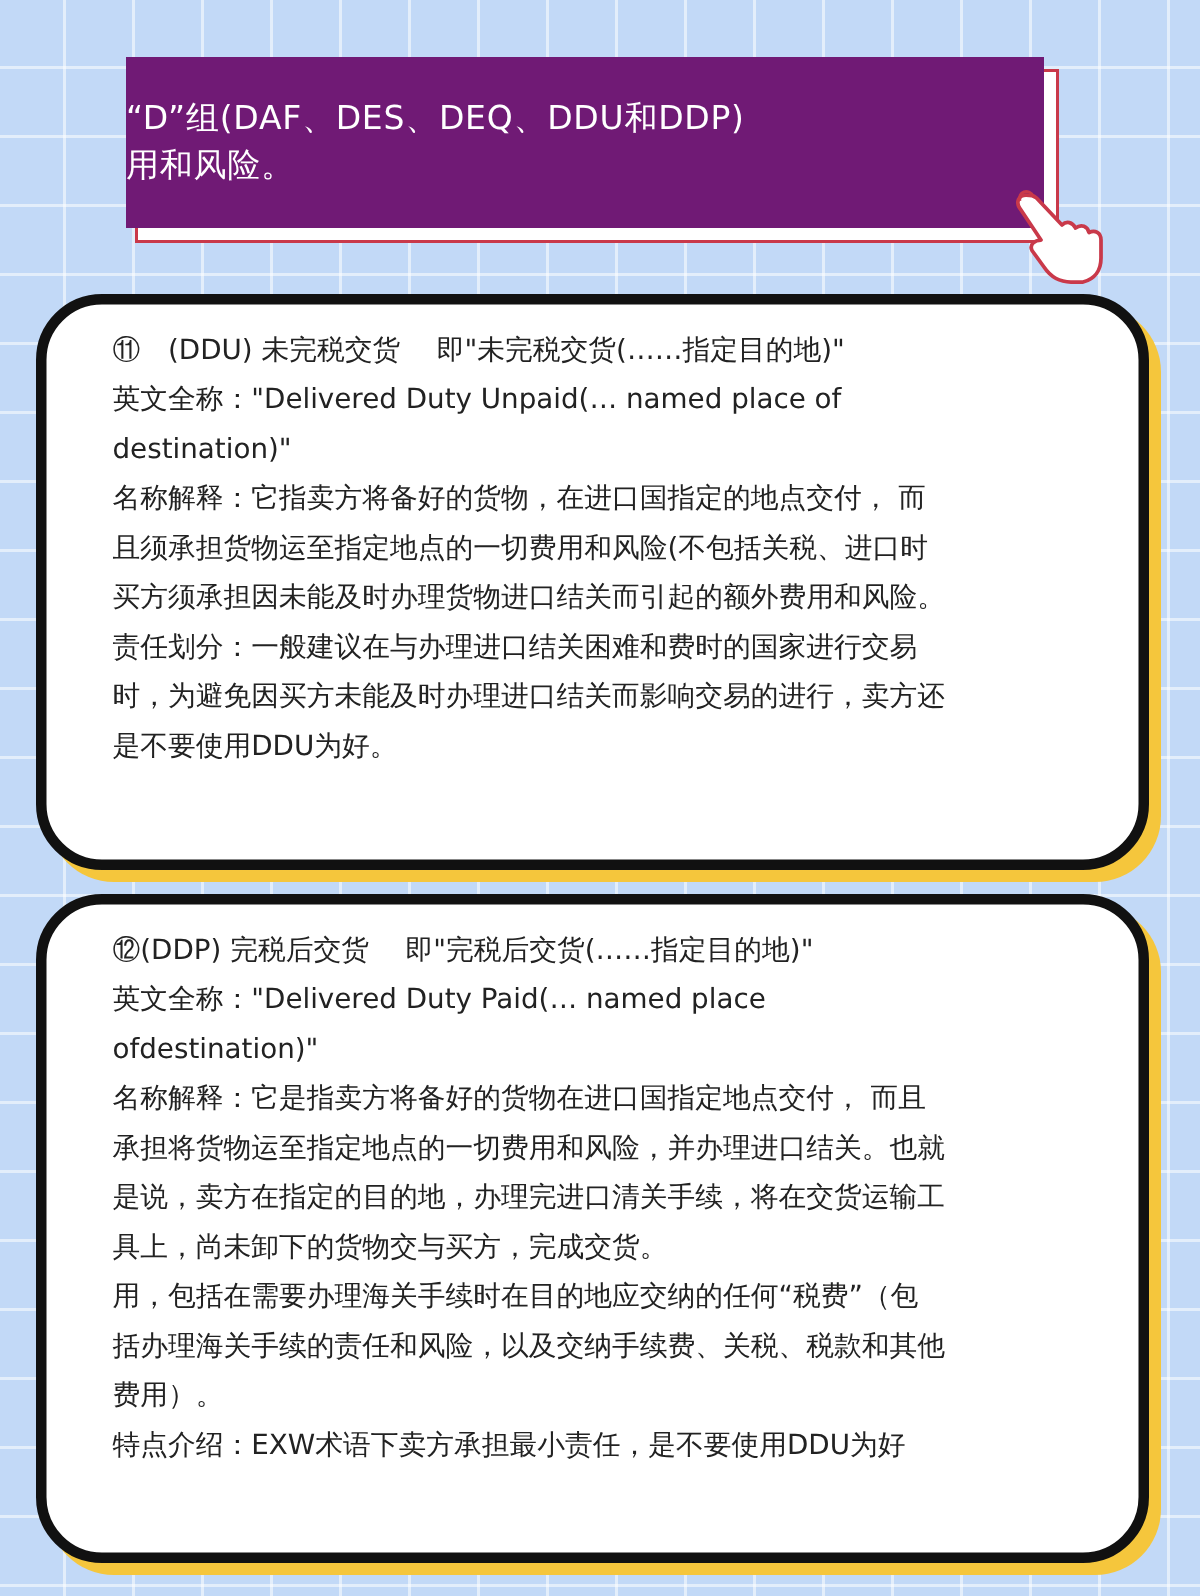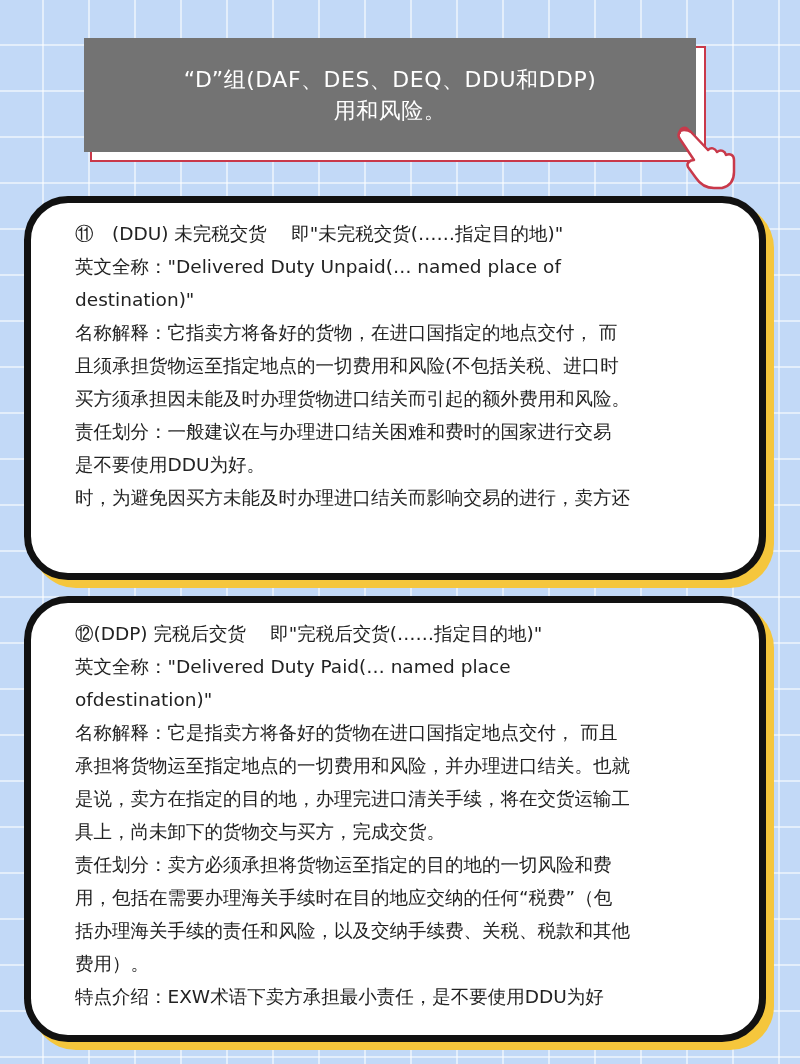--- a/index.html
+++ b/index.html
@@ -13,22 +13,22 @@
     background-position:-4px -2px;
     font-family:"DejaVu Sans","Liberation Sans",sans-serif;
   }
   .banner-wrap { position:absolute; left:84px; top:38px; width:622px; height:124px; }
   .banner-shadow {
     position:absolute; left:6px; top:8px; width:616px; height:116px;
     background:#ffffff; border:2px solid #c9394a; box-sizing:border-box;
   }
   .banner {
     position:absolute; left:0; top:0; width:612px; height:114px;
-    background:#737373; box-sizing:border-box;
-    display:flex; flex-direction:column; align-items:center; justify-content:center;
+    background:#701a75; box-sizing:border-box;
+    display:flex; flex-direction:column; align-items:flex-start; justify-content:center;
     color:#ffffff; font-size:22px; line-height:31px; text-align:center;
   }
   .banner span { display:block; letter-spacing:0.5px; }
   .hand { position:absolute; left:676px; top:126px; width:62px; height:64px; }
 
   .card {
     position:absolute; left:24px; width:742px; box-sizing:border-box;
     background:#ffffff; border:7px solid #111111; border-radius:44px;
     box-shadow:8px 8px 0 0 #f5c63c;
     padding:14px 0 0 44px;
@@ -55,30 +55,29 @@
 </svg>
 
 <div class="card card1">
   <span class="line">⑪　(DDU) 未完税交货　 即"未完税交货(……指定目的地)"</span>
   <span class="line">英文全称："Delivered Duty Unpaid(… named place of</span>
   <span class="line">destination)"</span>
   <span class="line">名称解释：它指卖方将备好的货物，在进口国指定的地点交付， 而</span>
   <span class="line">且须承担货物运至指定地点的一切费用和风险(不包括关税、进口时</span>
   <span class="line">买方须承担因未能及时办理货物进口结关而引起的额外费用和风险。</span>
   <span class="line">责任划分：一般建议在与办理进口结关困难和费时的国家进行交易</span>
+  <span class="line">时，为避免因买方未能及时办理进口结关而影响交易的进行，卖方还</span>
   <span class="line">是不要使用DDU为好。</span>
-  <span class="line">时，为避免因买方未能及时办理进口结关而影响交易的进行，卖方还</span>
 </div>
 
 <div class="card card2">
   <span class="line">⑫(DDP) 完税后交货　 即"完税后交货(……指定目的地)"</span>
   <span class="line">英文全称："Delivered Duty Paid(… named place</span>
   <span class="line">ofdestination)"</span>
   <span class="line">名称解释：它是指卖方将备好的货物在进口国指定地点交付， 而且</span>
   <span class="line">承担将货物运至指定地点的一切费用和风险，并办理进口结关。也就</span>
   <span class="line">是说，卖方在指定的目的地，办理完进口清关手续，将在交货运输工</span>
   <span class="line">具上，尚未卸下的货物交与买方，完成交货。</span>
-  <span class="line">责任划分：卖方必须承担将货物运至指定的目的地的一切风险和费</span>
   <span class="line">用，包括在需要办理海关手续时在目的地应交纳的任何“税费”（包</span>
   <span class="line">括办理海关手续的责任和风险，以及交纳手续费、关税、税款和其他</span>
   <span class="line">费用）。</span>
   <span class="line">特点介绍：EXW术语下卖方承担最小责任，是不要使用DDU为好</span>
 </div>
 
 </body></html>

